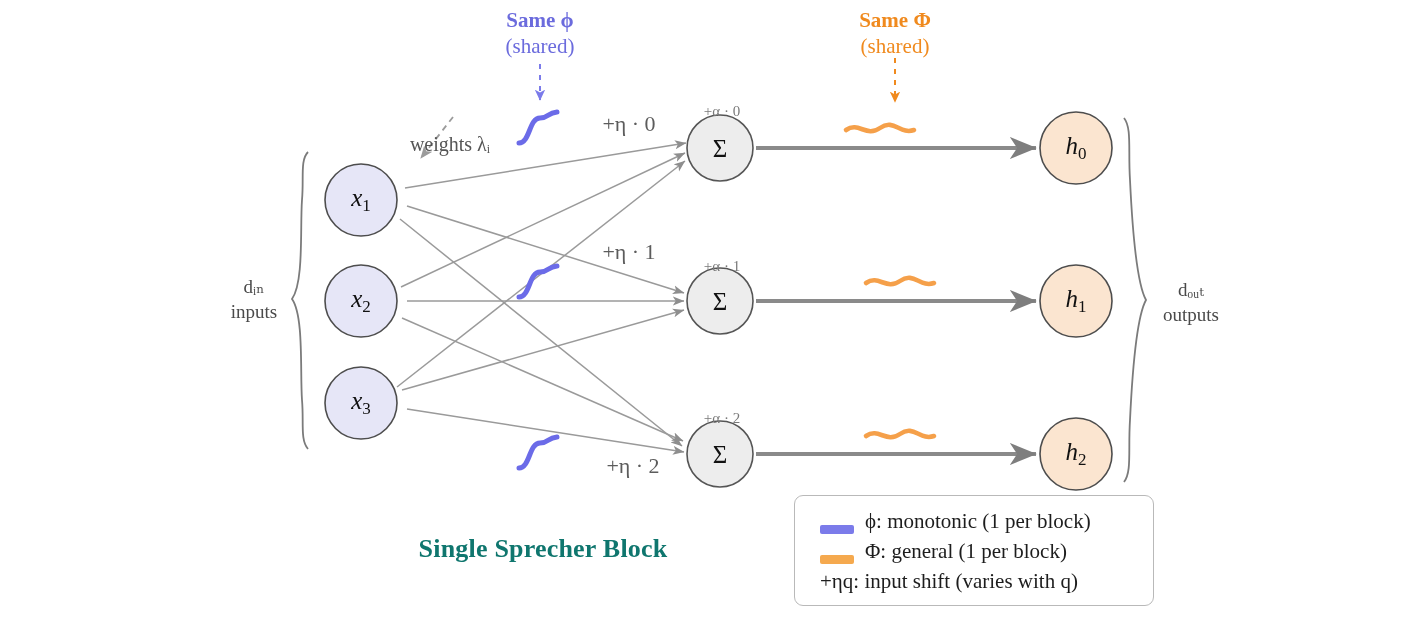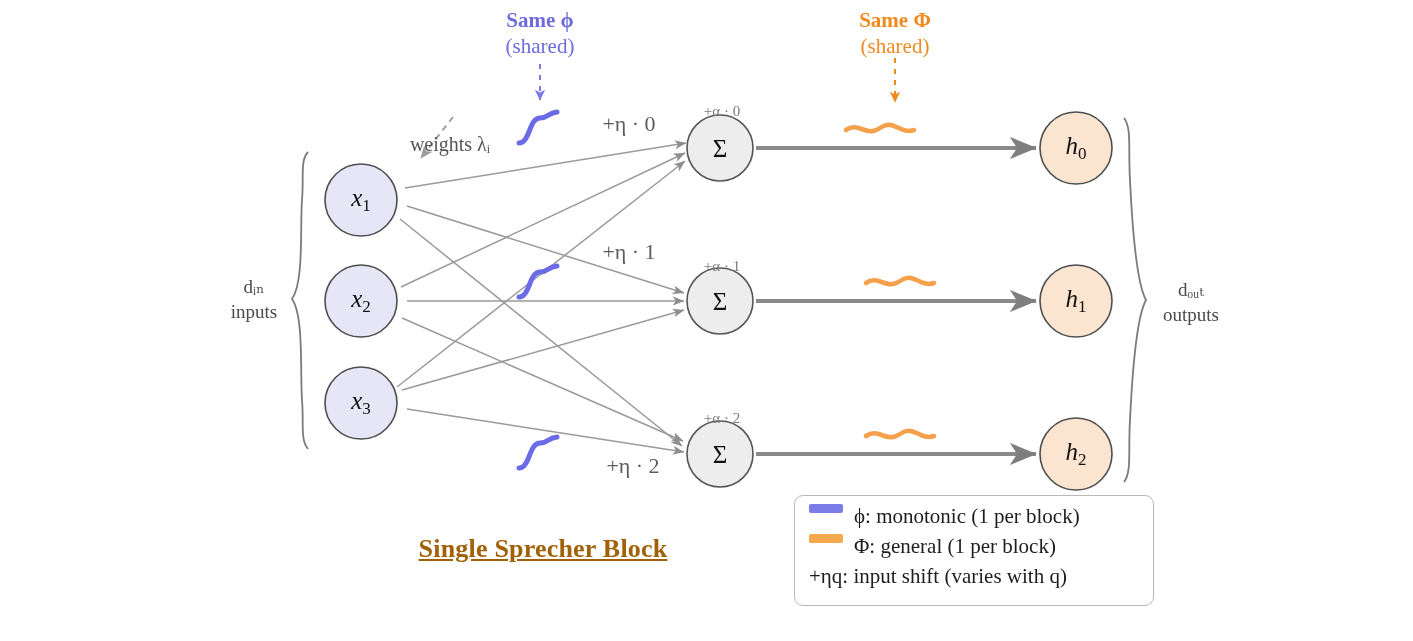--- a/index.html
+++ b/index.html
@@ -33,29 +33,29 @@
   .head-blue .b{font-weight:bold;}
   .head-orange{position:absolute;color:#f08a1e;text-align:center;transform:translateX(-50%);
                font-size:21px;line-height:1.22;}
   .head-orange .b{font-weight:bold;}
 
   .weights-lbl{position:absolute;font-size:20px;color:#555;transform:translateX(-50%);margin-top:48px;}
 
   .brace-lbl{position:absolute;font-size:19px;color:#4a4a4a;text-align:center;
              transform:translate(-50%,-50%);line-height:1.3;}
 
-  .title{position:absolute;font-size:26px;font-weight:bold;color:#a16207;
-         transform:translateX(-50%);letter-spacing:.2px;text-decoration:underline;}
+  .title{position:absolute;font-size:26px;font-weight:bold;color:#0f766e;
+         transform:translateX(-50%);letter-spacing:.2px;}
 
   
   #legend{
     position:absolute;border:1.3px solid #b9b9b9;border-radius:9px;background:#fff;
     box-sizing:border-box;
   }
-  .leg-row{display:flex;align-items:flex-start;height:30px;}
+  .leg-row{display:flex;align-items:flex-end;height:30px;margin-left:11px;}
   .leg-sw{width:34px;height:9px;border-radius:2px;margin-right:11px;flex:0 0 auto;}
   .leg-txt{font-size:21px;color:#1d1d1d;white-space:nowrap;}
   .leg-nosw{padding-left:0;}
 </style>
 </head>
 <body>
 
 <div id="stage">
 
   <svg id="canvas" viewBox="0 0 1413 641">

